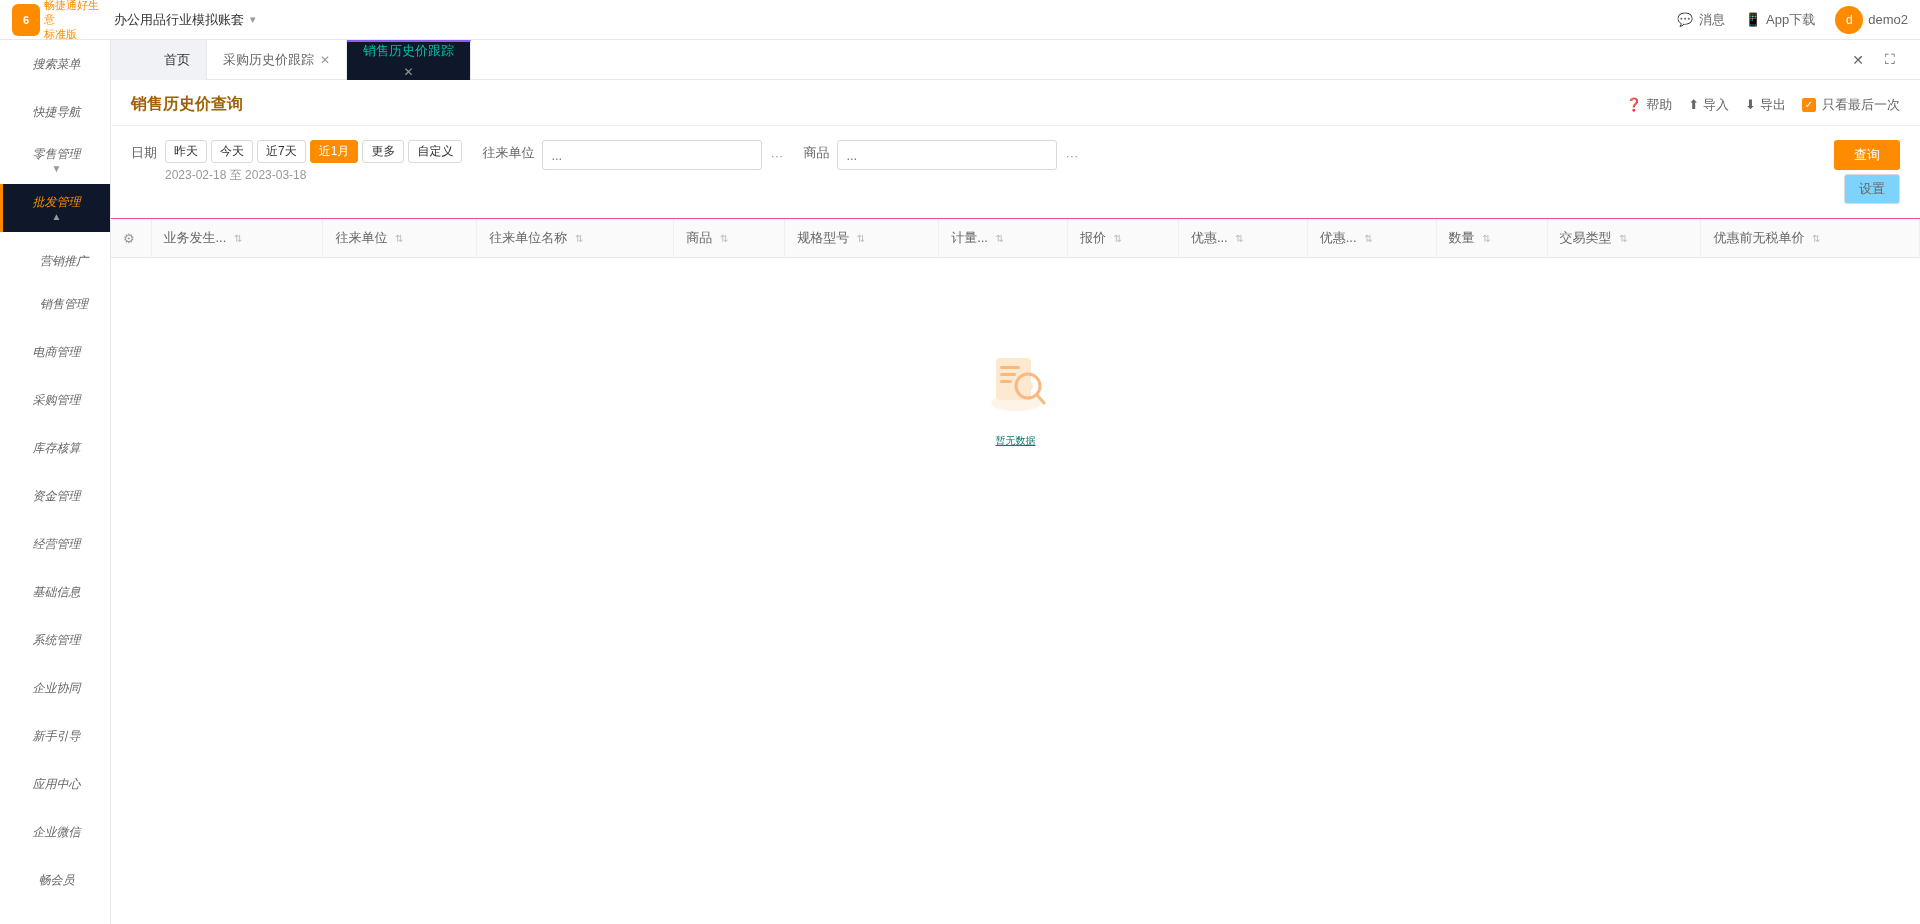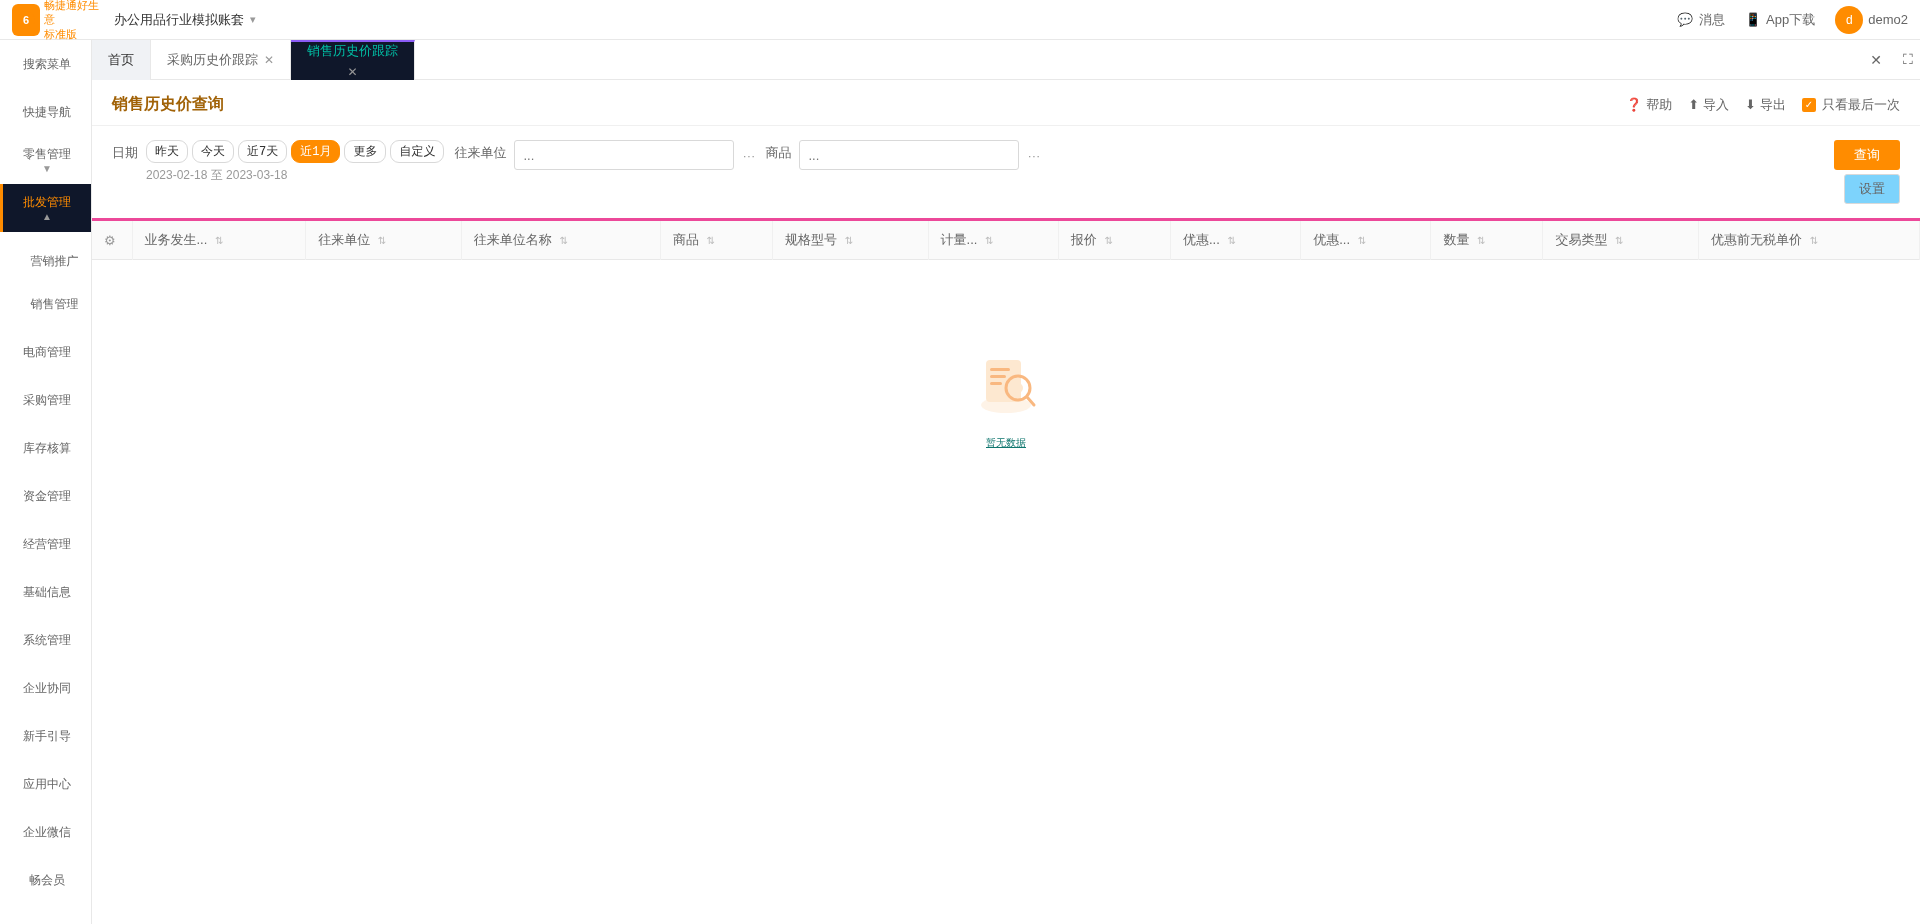--- a/index.html
+++ b/index.html
@@ -79,27 +79,28 @@
 
     
     .main-layout {
       display: flex;
       flex: 1;
       overflow: hidden;
     }
 
     
     .sidebar {
-      width: 92px;
+      width: 111px;
       background: #fff;
       border-right: 1px solid #e8e8e8;
       display: flex;
       flex-direction: column;
       flex-shrink: 0;
       overflow-y: auto;
+      font-style: italic;
     }
     .sidebar-item {
       display: flex;
       flex-direction: column;
       align-items: center;
       justify-content: center;
       padding: 10px 5px;
       cursor: pointer;
       color: #666;
       font-size: 12px;
@@ -121,21 +122,22 @@
     }
 
     
     .tab-bar {
       height: 40px;
       background: #fff;
       display: flex;
       align-items: center;
       border-bottom: 1px solid #e8e8e8;
       flex-shrink: 0;
-      padding-right: 0;
+      padding-right: 18px;
+      margin-left: 37px;
     }
     .tab-item {
       height: 40px;
       display: flex;
       align-items: center;
       padding: 0 16px;
       cursor: pointer;
       font-size: 13px;
       color: #666;
       border-right: 1px solid #e8e8e8;
@@ -214,24 +216,24 @@
       align-items: center;
       gap: 6px;
       color: #666;
       font-size: 13px;
     }
 
     
     .filter-bar {
       padding: 14px 20px;
       background: #fff;
-      border-bottom: 3px solid #ec4899;
+      border-bottom: 1px solid #ec4899;
       display: flex;
       align-items: flex-start;
-      gap: 10px;
+      gap: 20px;
       flex-wrap: wrap;
     }
     .filter-group {
       display: flex;
       align-items: flex-start;
       gap: 8px;
     }
     .filter-label {
       font-size: 13px;
       color: #666;
@@ -244,26 +246,25 @@
       gap: 4px;
     }
     .filter-date-btns {
       display: flex;
       align-items: center;
       gap: 4px;
     }
     .date-btn {
       padding: 2px 8px;
       border: 1px solid #d9d9d9;
-      border-radius: 9px;
+      border-radius: 3px;
       background: #fff;
       cursor: pointer;
       font-size: 12px;
       color: #333;
-      font-family: Liberation Mono, monospace;
     }
     .date-btn.active {
       background: #ff8c00;
       color: #fff;
       border-color: #ff8c00;
     }
     .date-range-text {
       font-size: 12px;
       color: #999;
     }

